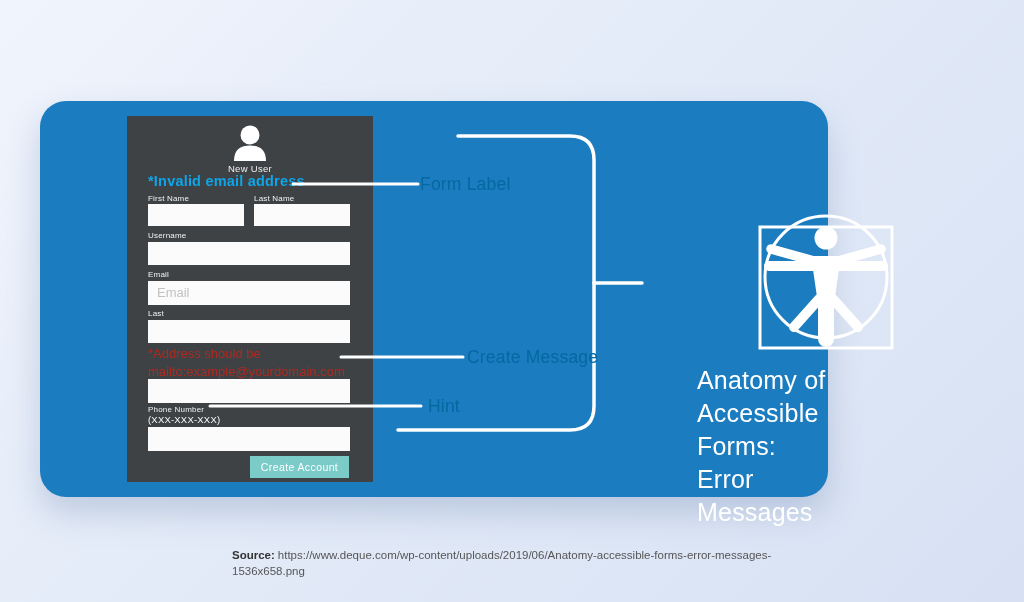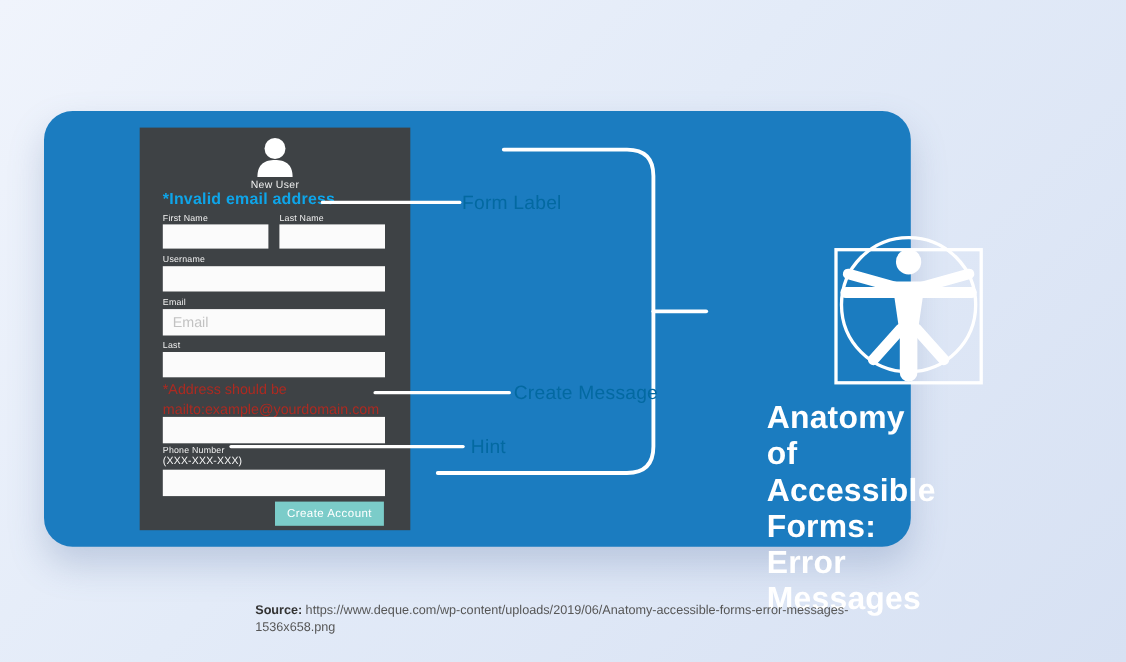--- a/index.html
+++ b/index.html
@@ -68,21 +68,21 @@
   .callout {
     position: absolute; color: #0369a1; font-size: 17.5px; letter-spacing: .2px;
   }
   .co-form-label    { left: 420px; top: 174px; }
   .co-error-message { left: 467px; top: 347px; }
   .co-hint          { left: 428px; top: 396px; }
 
   
   .title-block {
     position: absolute; left: 657px; top: 263px; color: #ffffff;
-    font-size: 29px; line-height: 33px; letter-spacing: .2px; font-weight: bold;
+    font-size: 25px; line-height: 33px; letter-spacing: .2px;
   }
   .vitruvian { position: absolute; left: 716px; top: 110px; }
 
   
   .lines-overlay {
     position: absolute; left: 0; top: 0; width: 1024px; height: 602px;
     pointer-events: none;
   }
 
   

